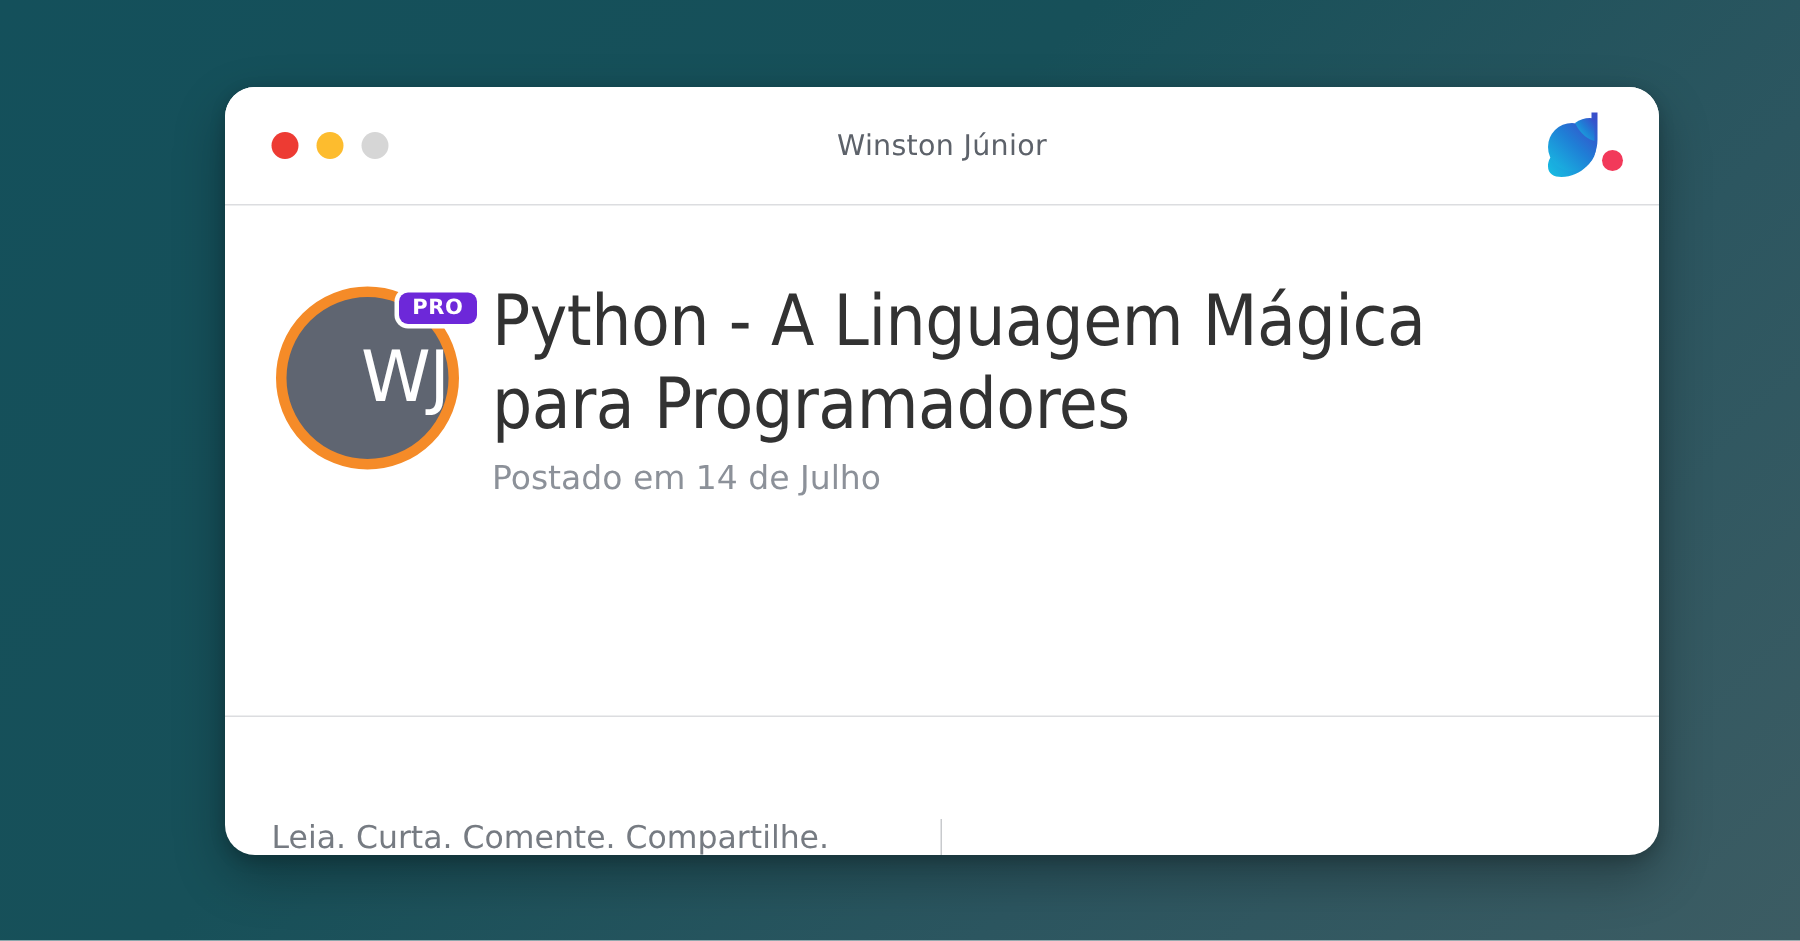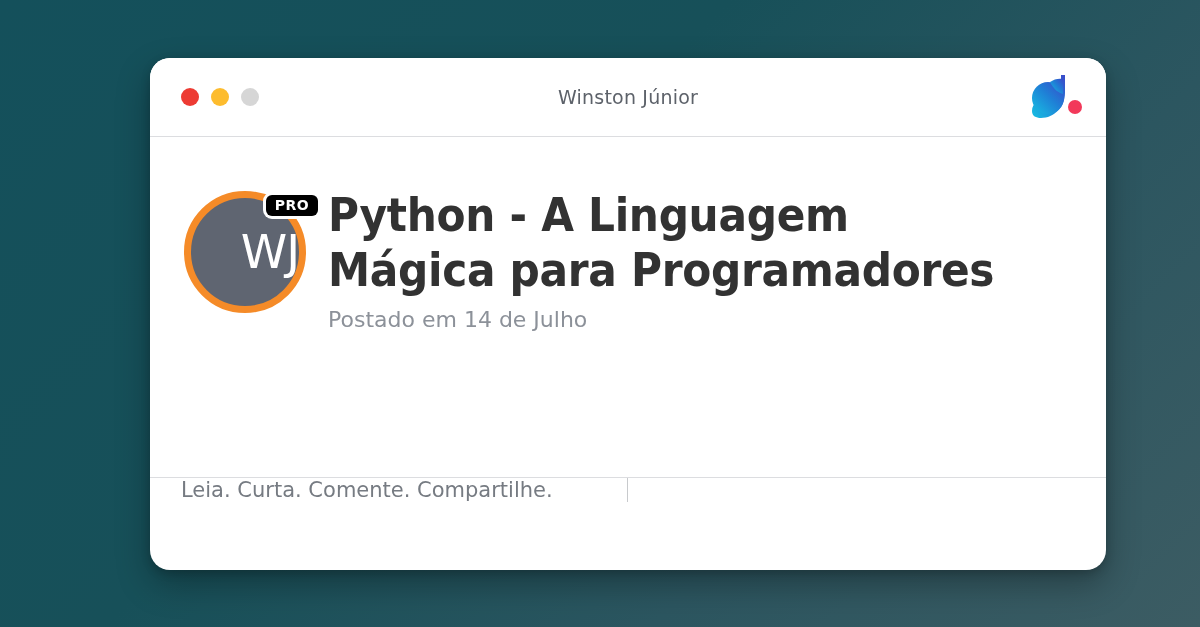--- a/index.html
+++ b/index.html
@@ -120,61 +120,61 @@
     font-family: "DejaVu Sans", sans-serif;
     font-weight: 400;
     letter-spacing: -1px;
     line-height: 1;
     margin-top: -2px;
   }
   .pro-badge {
     position: absolute;
     right: -12px;
     top: 4px;
-    background: #000000;
+    background: #6d28d9;
     color: #ffffff;
     font-size: 14px;
     font-family: "DejaVu Sans", sans-serif;
     font-weight: 700;
     letter-spacing: 0.4px;
     padding: 2px 9px 3px 9px;
     border-radius: 6px;
     line-height: 1.15;
     box-shadow: 0 0 0 3px #ffffff;
   }
 
   .text-block {
     flex: 1 1 auto;
     min-width: 0;
     padding-top: 2px;
   }
   .post-title {
     font-family: "DejaVu Sans Condensed", "Liberation Sans Narrow", "DejaVu Sans", sans-serif;
-    font-weight: 700;
+    font-weight: 400;
     font-size: 47px;
     line-height: 1.17;
     color: #323232;
     margin: 0 0 10px 0;
     max-width: 700px;
     letter-spacing: -0.3px;
   }
   .post-meta {
     font-family: "DejaVu Sans", sans-serif;
     font-size: 22px;
     color: #8c9199;
     margin: 0;
   }
 
   
   .footer {
     flex: 0 0 92px;
     height: 92px;
     border-top: 1px solid #dcdde0;
     display: flex;
-    align-items: flex-start;
+    align-items: flex-end;
   }
   .footer-left {
     width: 478px;
     flex: 0 0 478px;
     display: flex;
     align-items: center;
     padding-left: 31px;
     box-sizing: border-box;
     border-right: 1px solid #c8cacd;
   }

